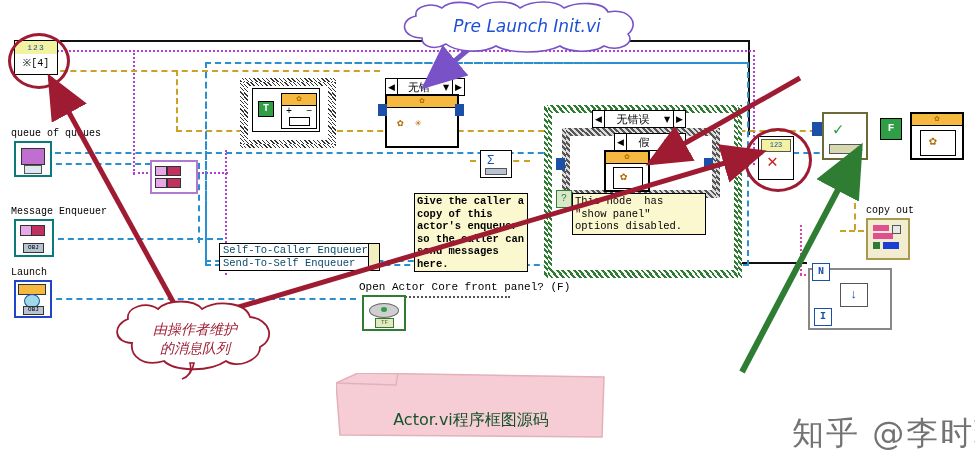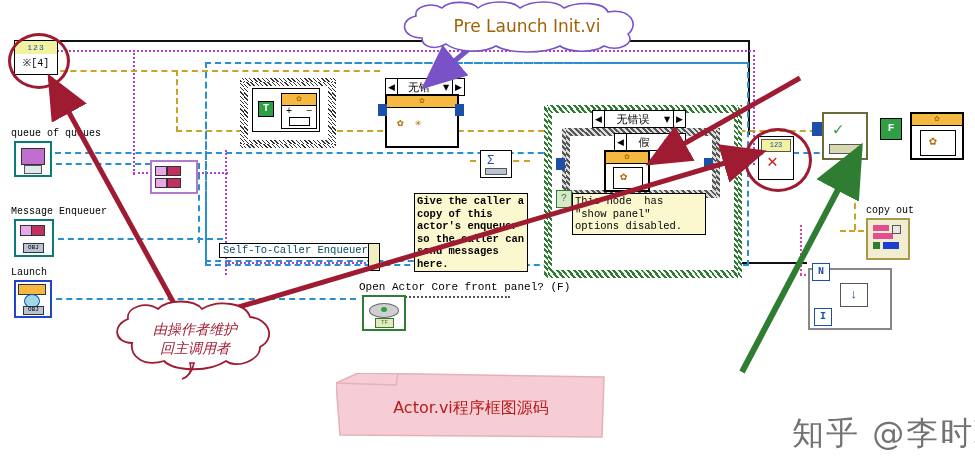--- a/index.html
+++ b/index.html
@@ -83,23 +83,23 @@
   .cloud{position:absolute;}
   .cloud svg{display:block;overflow:visible;}
   .cloud .ctext{
     position:absolute;left:0;top:0;width:100%;height:100%;
     display:flex;align-items:center;justify-content:center;text-align:center;
     font-family:"DejaVu Sans", sans-serif;
     pointer-events:none;
   }
   
   .banner{position:absolute;}
-  .banner .btext{position:absolute;left:0;top:2px;width:100%;height:100%;
+  .banner .btext{position:absolute;left:0;top:14px;width:100%;height:100%;
     display:flex;align-items:center;justify-content:center;
-    font-family:"DejaVu Sans", sans-serif;font-size:16px;color:#b91c1c;}
+    font-family:"DejaVu Sans", sans-serif;font-size:16px;color:#14532d;}
 
   .ellipse-mark{position:absolute;border:3px solid #9e1b32;border-radius:50%;}
   .watermark{position:absolute;font-family:"DejaVu Sans", sans-serif;
     color:#737373;font-size:32px;white-space:nowrap;letter-spacing:2px;}
 </style>
 </head>
 <body>
 
 <div class="stage">
 
@@ -287,20 +287,21 @@
     <span>Open Actor Core front panel?</span>
     <span>(F)</span>
   </div>
   <div class="abs" style="left:362px;top:295px;width:40px;height:32px;background:#fff;border:2px solid #2f7d32;">
     <div class="abs" style="left:5px;top:6px;width:28px;height:13px;background:#cfcfcf;border:1px solid #666;border-radius:50%;"></div>
     <div class="abs" style="left:17px;top:10px;width:6px;height:5px;background:#2f9e44;border-radius:50%;"></div>
     <div class="abs" style="left:11px;top:21px;width:17px;height:8px;background:#e8e8c0;border:1px solid #2f7d32;font-size:6px;text-align:center;line-height:7px;color:#2f7d32;">TF</div>
   </div>
 
   <div class="label-box" style="left:219px;top:243px;width:148px;">Self-To-Caller Enqueuer</div>
+  <div class="label-box" style="left:219px;top:256px;width:148px;">Send-To-Self Enqueuer</div>
   <div class="abs" style="left:368px;top:243px;width:10px;height:26px;background:#f2eec0;border:1px solid #000;"></div>
 
   <div class="note" style="left:414px;top:193px;width:108px;font-weight:bold;">Give the caller a
 copy of this
 actor's enqueuer
 so the caller can
 send messages
 here.</div>
   <div class="note" style="left:572px;top:193px;width:128px;">This node  has
 "show panel"
@@ -332,35 +333,35 @@
 
   <div class="cloud" style="left:392px;top:2px;width:270px;height:48px;">
     <svg width="270" height="48" viewBox="0 0 270 48">
       <path d="M30,36 C10,36 6,18 24,14 C22,4 40,0 50,6 C58,-2 80,-1 86,6
                C96,-2 120,-2 128,6 C140,-2 164,-2 172,6
                C186,-1 212,0 216,10 C238,6 248,22 236,32
                C244,42 226,50 212,44 C200,52 176,50 168,44
                C152,52 118,52 104,44 C90,52 64,50 54,42
                C44,48 30,46 30,36 Z" fill="#ffffff" stroke="#7a52c7" stroke-width="1.6"></path>
     </svg>
-    <div class="ctext" style="font-size:17px;color:#a16207;">Pre Launch Init.vi</div>
+    <div class="ctext" style="font-size:17px;color:#1d4ed8;font-style:italic;">Pre Launch Init.vi</div>
   </div>
 
 
   <div class="cloud" style="left:108px;top:303px;width:174px;height:72px;font-style:italic;">
     <svg width="174" height="72" viewBox="0 0 174 72">
       <path d="M24,40 C6,40 4,22 20,16 C18,4 38,-2 50,6 C60,-4 86,-4 94,6
                C110,-4 138,0 142,14 C162,16 168,36 152,44
                C152,58 128,66 118,58 C100,70 66,68 56,58
                C36,64 22,54 24,40 Z" fill="#ffffff" stroke="#9e1b32" stroke-width="1.8"></path>
       <path d="M86,60 C84,70 80,74 74,76 C82,72 84,68 82,60 Z" fill="#ffffff" stroke="#9e1b32" stroke-width="1.6"></path>
     </svg>
     <div class="ctext" style="flex-direction:column;font-size:14px;color:#9e1b32;line-height:19px;">
       <span>由操作者维护</span>
-      <span>回主调用者</span>
+      <span>的消息队列</span>
     </div>
   </div>
 
 
   <div class="banner" style="left:336px;top:373px;width:270px;height:66px;">
     <svg width="270" height="66" viewBox="0 0 270 66">
       <path d="M0,10 L22,0 L268,4 L266,64 L4,62 Z" fill="#f6cdd4" stroke="#e4b0ba" stroke-width="1.5"></path>
       <path d="M0,10 L60,12 L62,0" fill="none" stroke="#e4b0ba" stroke-width="1.5"></path>
     </svg>
     <div class="btext">Actor.vi程序框图源码</div>

